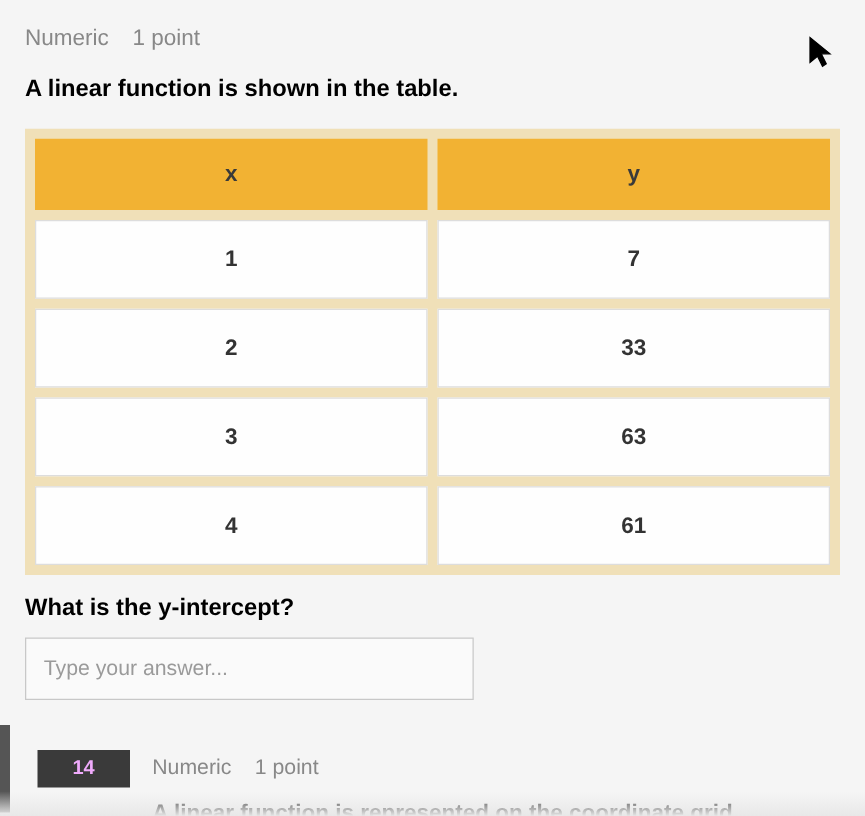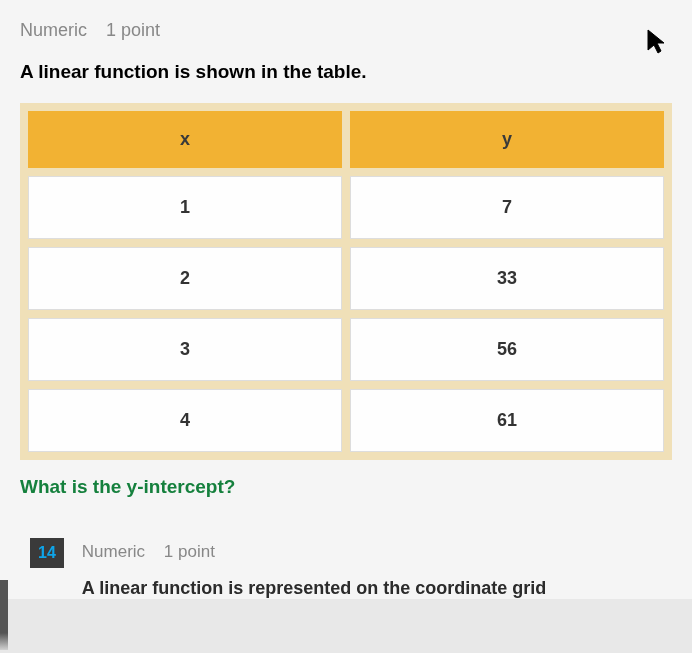--- a/index.html
+++ b/index.html
@@ -54,21 +54,21 @@
     table.data td {
       background: #fefefe;
       color: #333;
       font-size: 18px;
       font-weight: 600;
       padding: 20px 0;
       text-align: center;
       border: 1px solid #ddd;
     }
     .sub-prompt {
-      color: #15803d;
+      color: #000000;
       font-size: 19px;
       font-weight: 700;
       margin-top: 16px;
       margin-bottom: 12px;
     }
     .answer-input {
       width: 55%;
       padding: 14px 14px;
       font-size: 17px;
       color: #999;
@@ -82,23 +82,23 @@
     }
     .next-block {
       margin-top: 40px;
       padding-left: 10px;
       display: flex;
       align-items: flex-start;
       gap: 18px;
     }
     .qnum {
       background: #3a3a3a;
-      color: #0ea5e9;
+      color: #f0abfc;
       font-size: 16px;
-      padding: 6px 8px;
+      padding: 6px 28px;
       font-weight: 600;
       display: inline-block;
     }
     .next-meta {
       padding-top: 4px;
     }
     .next-meta .line1 {
       color: #888;
       font-size: 17px;
       margin-bottom: 16px;
@@ -158,31 +158,32 @@
       <tr>
         <td>1</td>
         <td>7</td>
       </tr>
       <tr>
         <td>2</td>
         <td>33</td>
       </tr>
       <tr>
         <td>3</td>
-        <td>56</td>
+        <td>63</td>
       </tr>
       <tr>
         <td>4</td>
         <td>61</td>
       </tr>
     </tbody>
   </table>
 
   <div class="sub-prompt">What is the y-intercept?</div>
 
+  <input type="text" class="answer-input" placeholder="Type your answer..." style="">
 
   <div class="next-block">
     <div class="qnum">14</div>
     <div class="next-meta">
       <div class="line1">
         <span class="type">Numeric</span>
         <span>1 point</span>
       </div>
       <div class="line2">A linear function is represented on the coordinate grid</div>
     </div>

